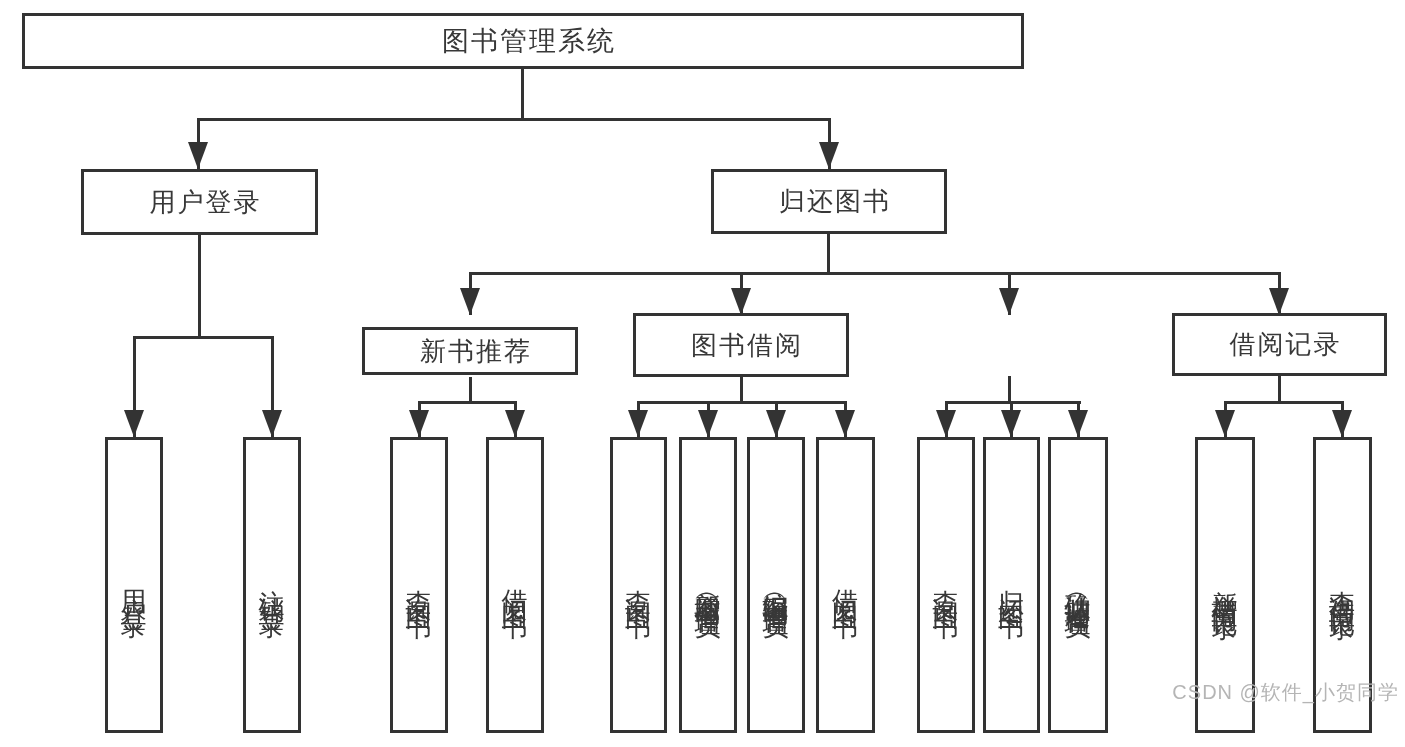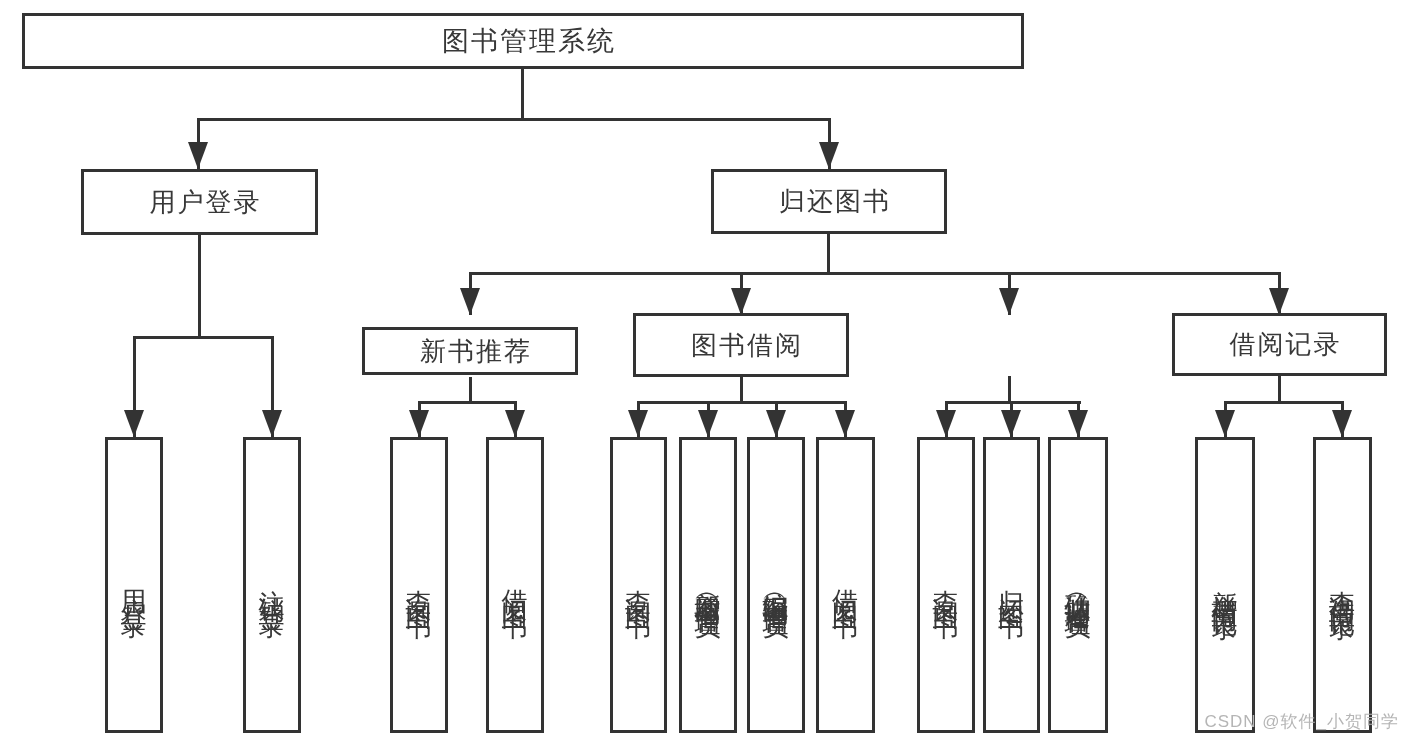--- a/index.html
+++ b/index.html
@@ -37,22 +37,22 @@
   .sp3 span{letter-spacing:3px;}
   
   .h{position:absolute; height:3px; background:var(--line);}
   .v{position:absolute; width:3px; background:var(--line);}
   .ar{
     position:absolute; width:0; height:0;
     border-left:10px solid transparent; border-right:10px solid transparent;
     border-top:27px solid var(--line);
   }
   .wm{
-    position:absolute; top:710px; right:6px; z-index:5;
-    font-size:17px; color:var(--watermark); letter-spacing:1px;
+    position:absolute; top:679px; right:6px; z-index:5;
+    font-size:20px; color:var(--watermark); letter-spacing:1px;
   }
 </style>
 </head>
 <body>
 
 <div class="stage">
 
   <div class="node title" style="left:22px;top:13px;width:1002px;height:56px;">图书管理系统</div>
 
   <div class="v" style="left:521px;top:68px;height:53px;"></div>

